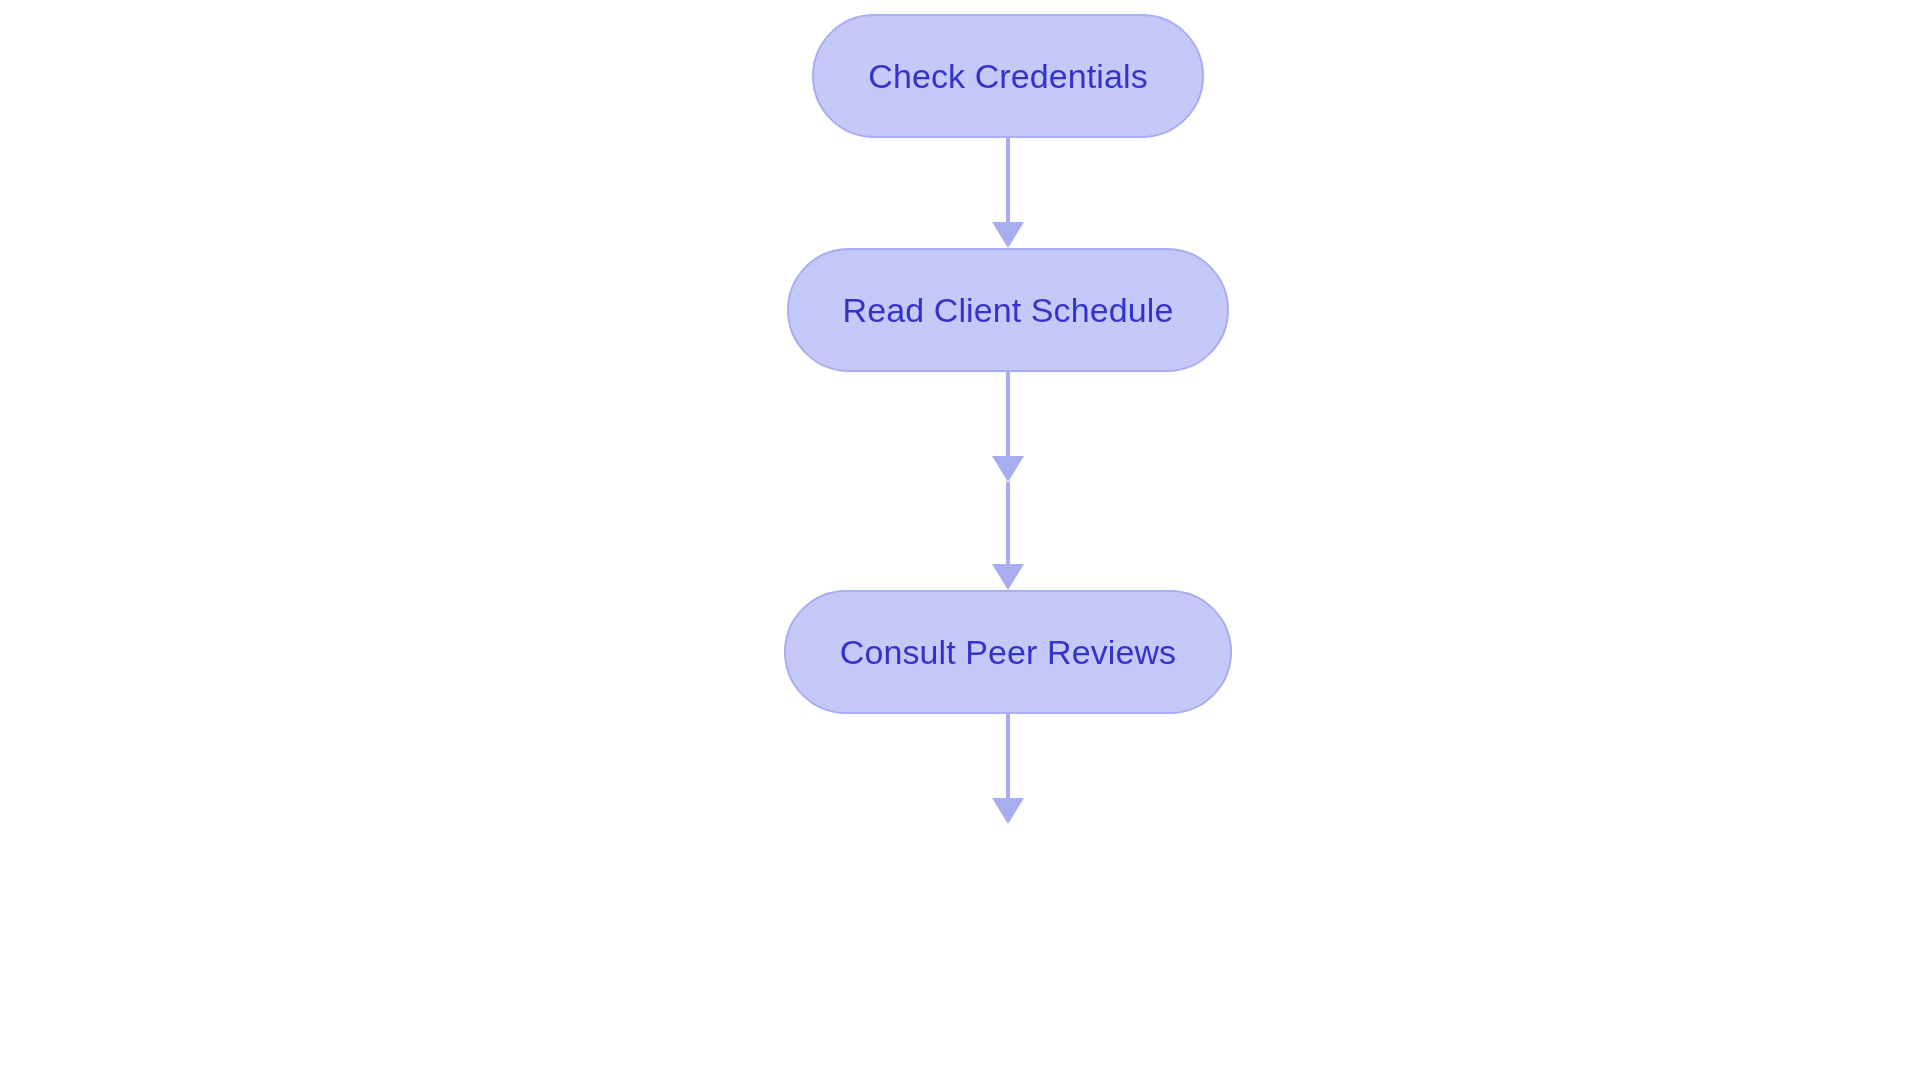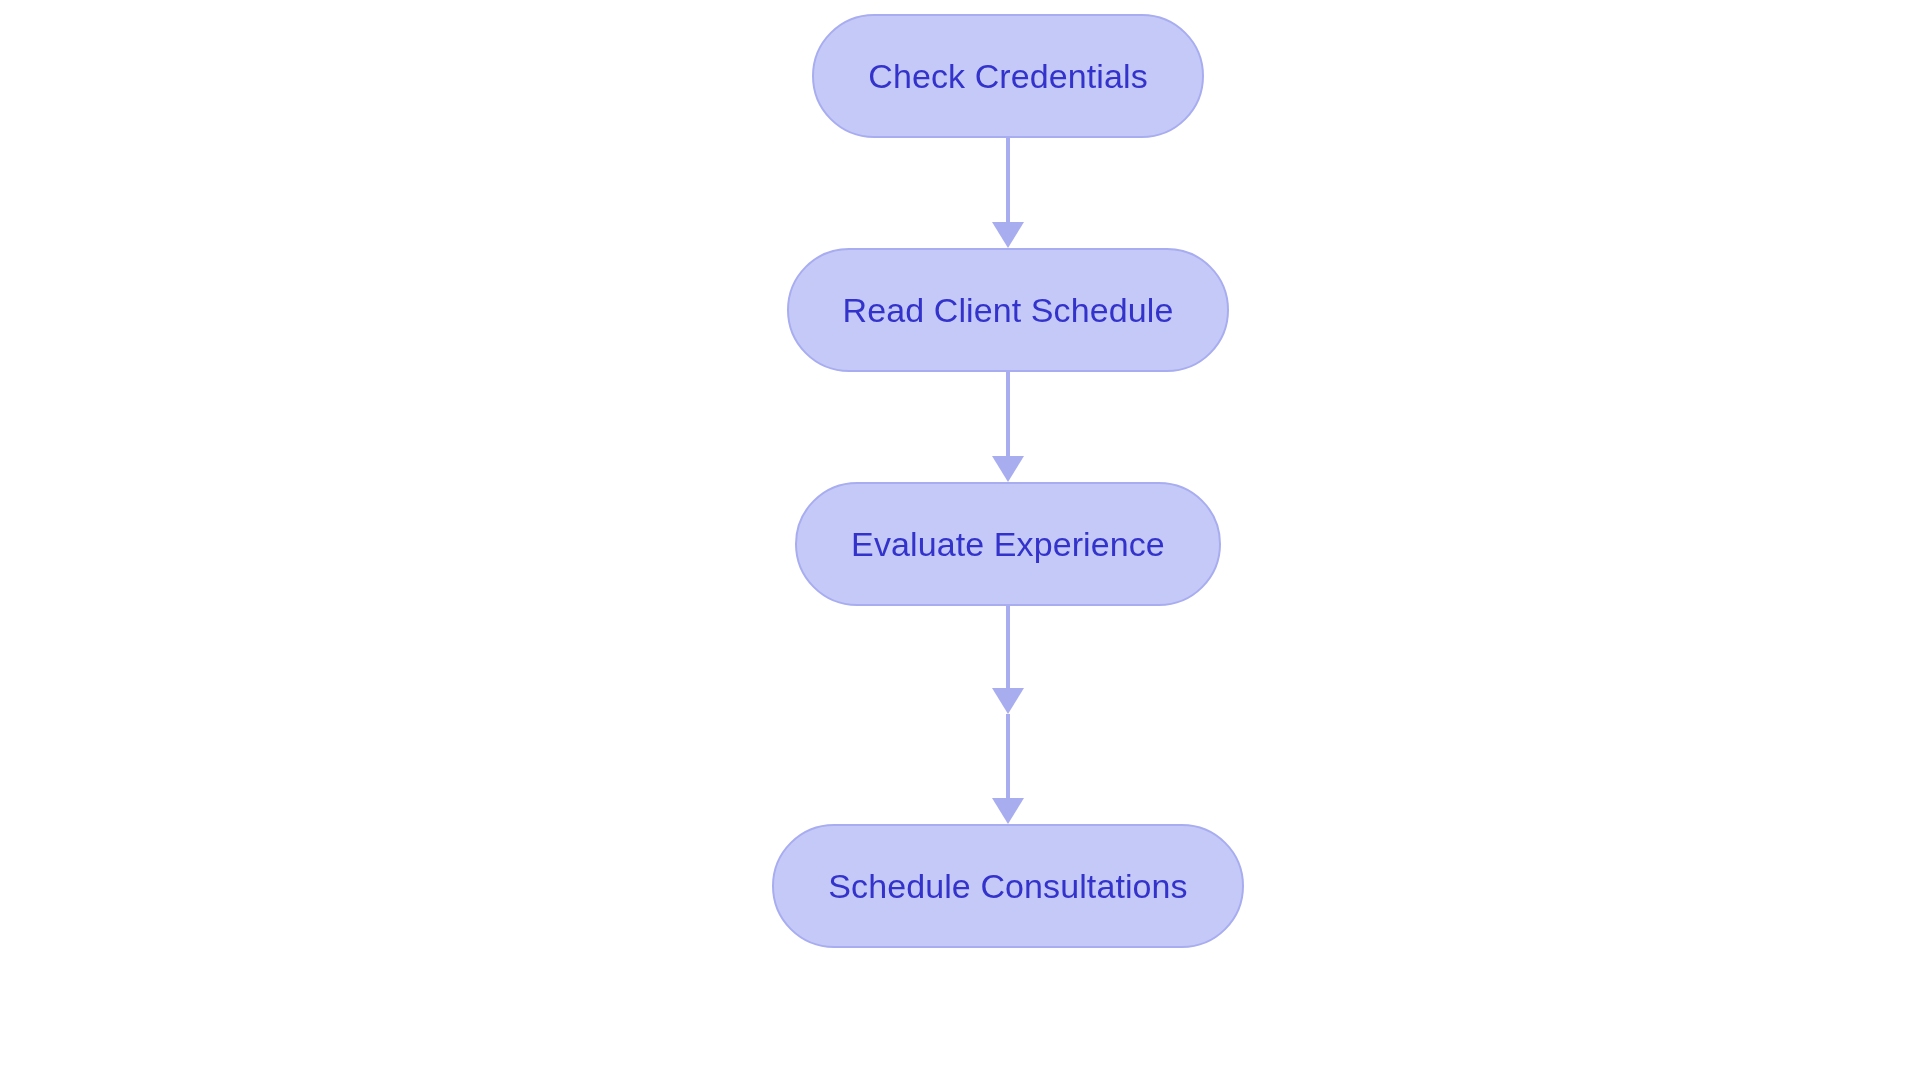--- a/index.html
+++ b/index.html
@@ -111,33 +111,30 @@
 
     <div class="flow-node">
       <span class="node-label">Read Client Schedule</span>
     </div>
 
     <div class="flow-edge edge-2">
       <div class="edge-line"></div>
       <div class="edge-head"></div>
     </div>
 
-    <div class="flow-node">
-      <span class="node-label">Evaluate Experience</span>
-    </div>
 
     <div class="flow-edge edge-3">
       <div class="edge-line"></div>
       <div class="edge-head"></div>
     </div>
 
+    <div class="flow-node">
+      <span class="node-label">Consult Peer Reviews</span>
+    </div>
 
     <div class="flow-edge edge-4">
       <div class="edge-line"></div>
       <div class="edge-head"></div>
     </div>
 
-    <div class="flow-node">
-      <span class="node-label">Schedule Consultations</span>
-    </div>
 
   </div>
 </div>
 
 </body></html>

